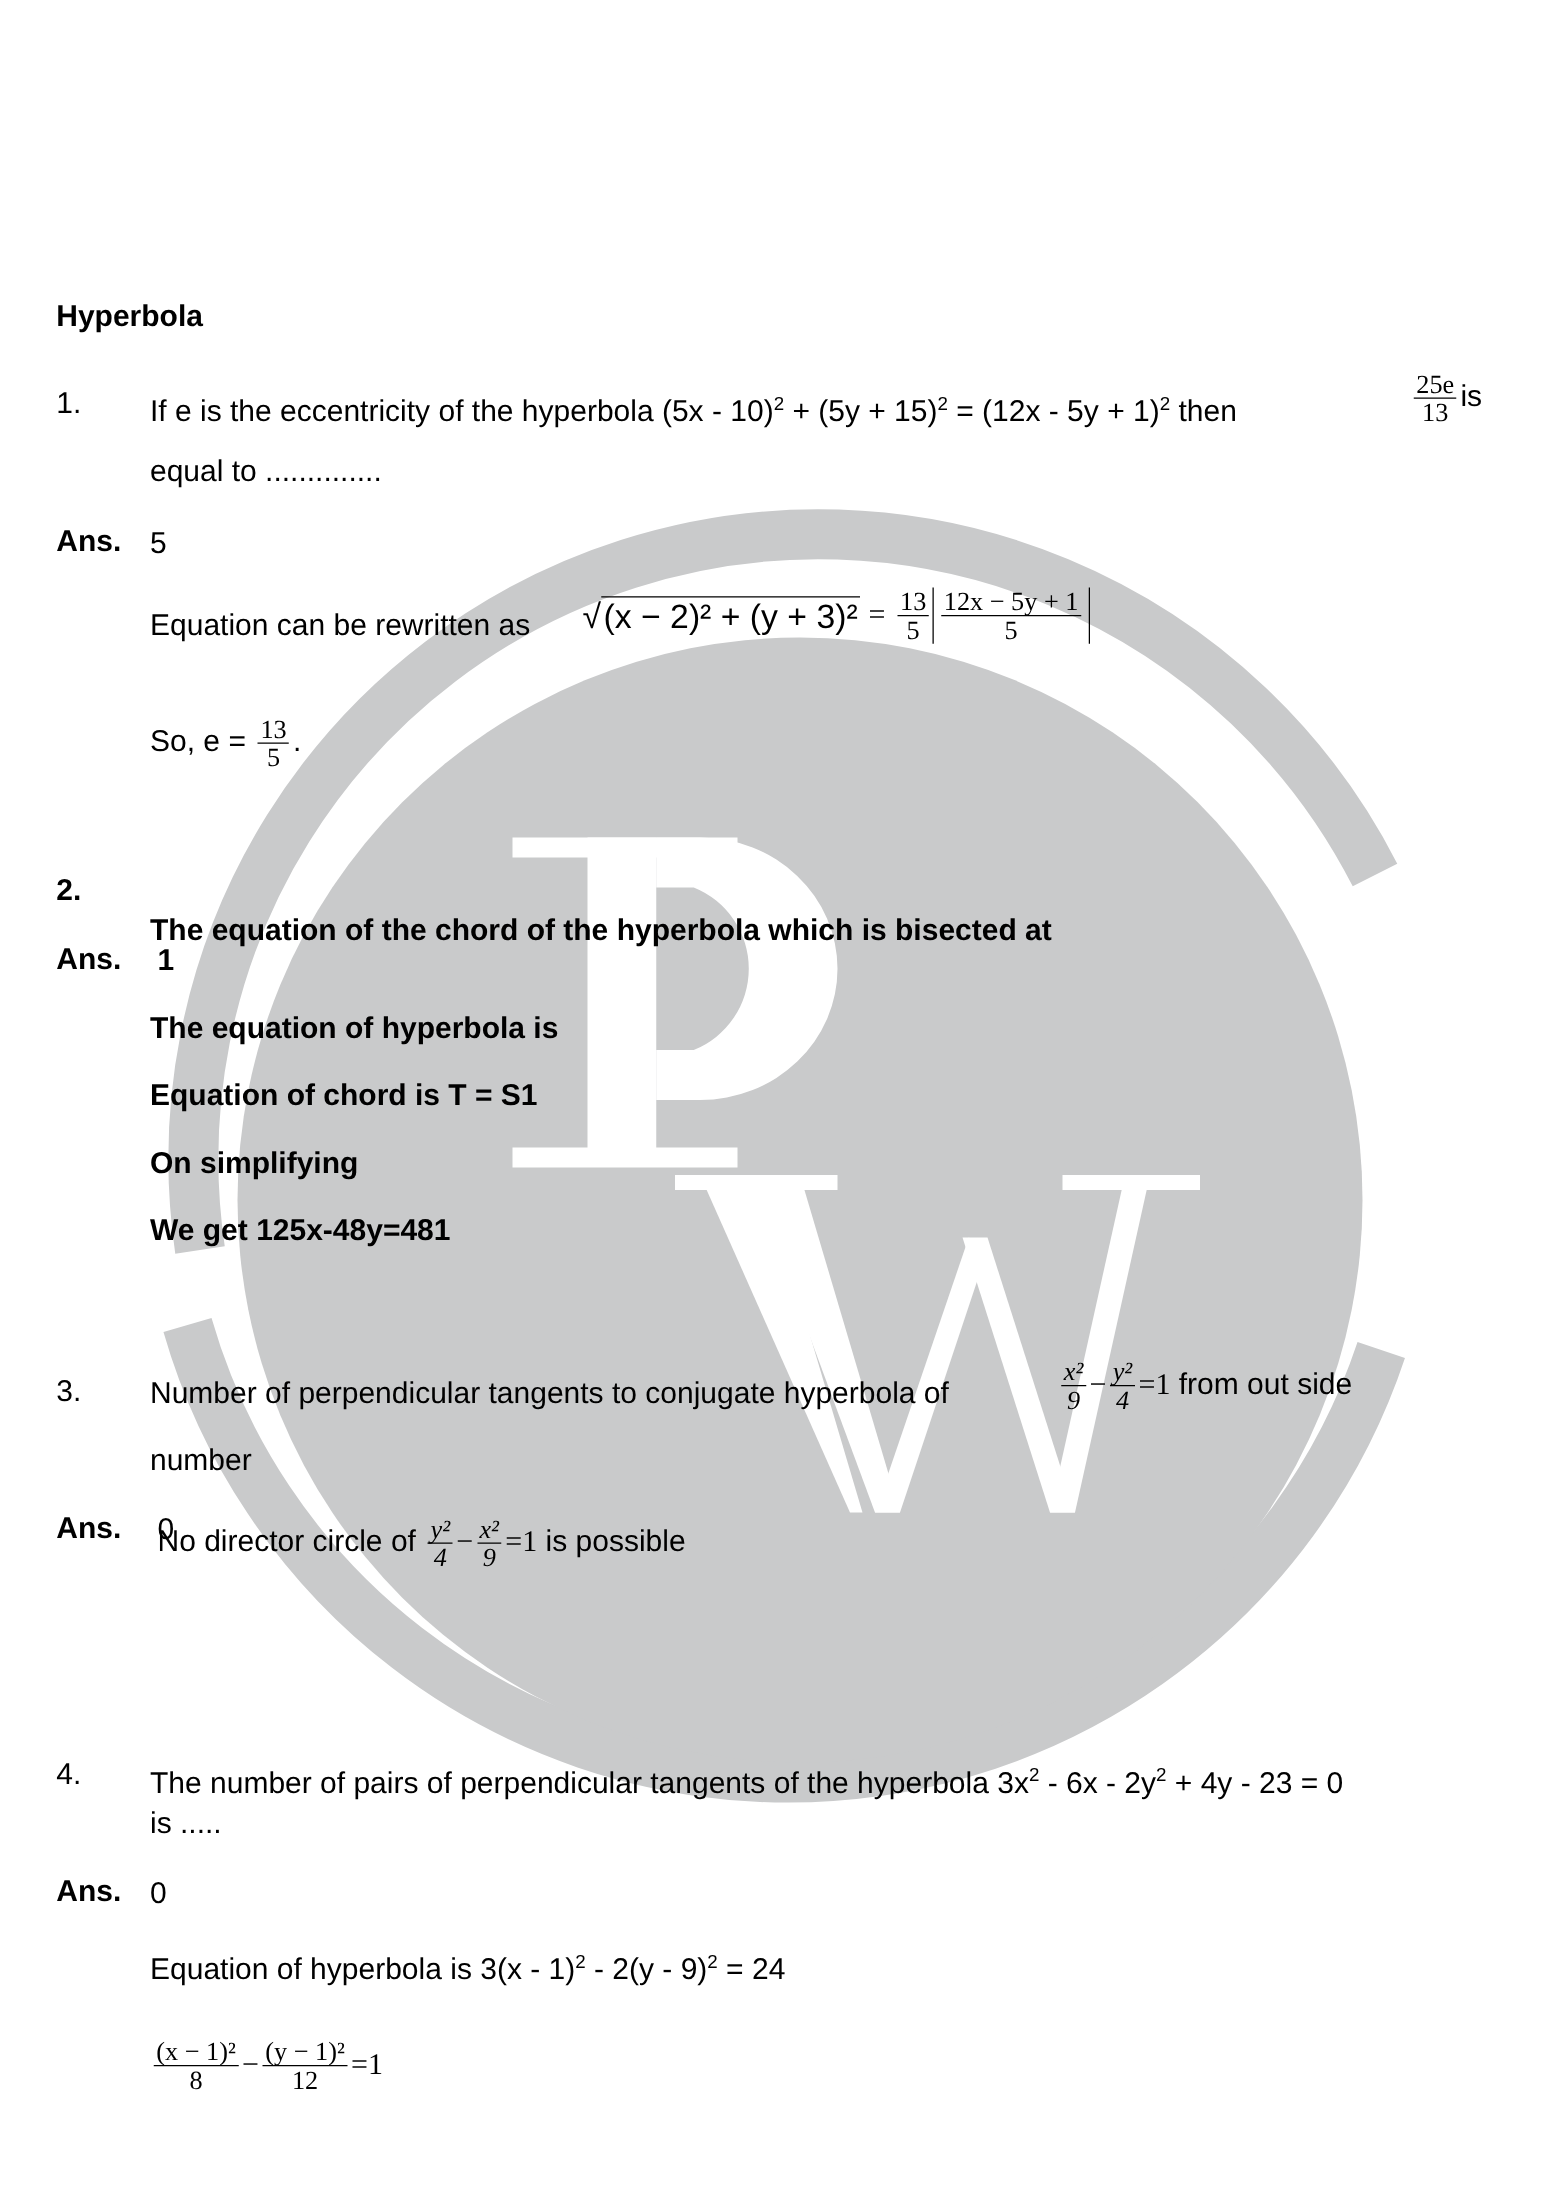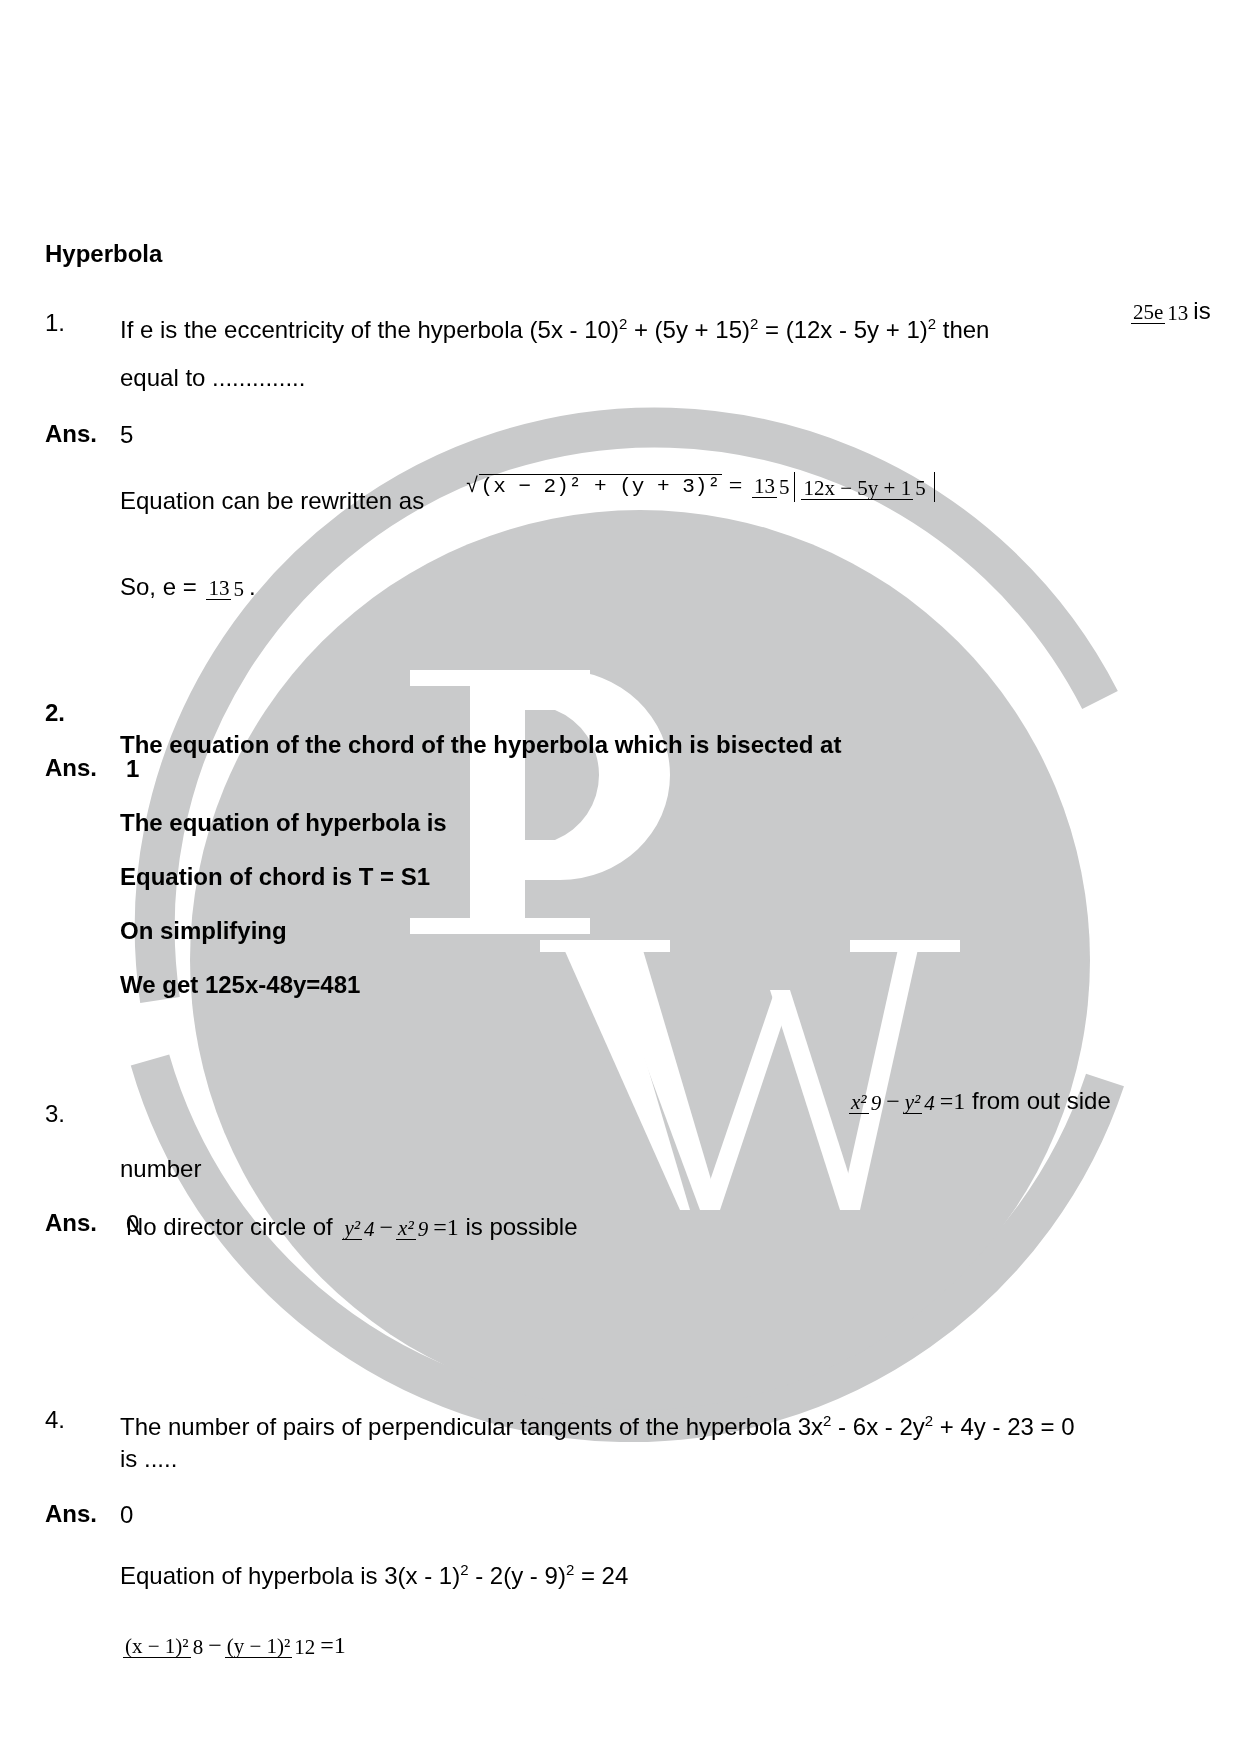--- a/index.html
+++ b/index.html
@@ -5,25 +5,25 @@
   html, body { margin: 0; padding: 0; background: #ffffff; }
   body { width: 1240px; height: 1754px; position: relative; overflow: hidden;
          font-family: "Liberation Sans", sans-serif; color: #000; }
   .watermark { position: absolute; left: 0; top: 0; width: 1240px; height: 1754px; z-index: 0; pointer-events: none; }
   .page { position: absolute; left: 0; top: 0; width: 1240px; height: 1754px; z-index: 1; }
   .row { position: absolute; font-size: 24px; line-height: 30px; white-space: nowrap; }
   .num { position: absolute; left: 45px; font-size: 24px; }
   .b { font-weight: bold; }
   .h1 { position: absolute; left: 45px; top: 240px; font-size: 24px; font-weight: bold; }
   .serif { font-family: "Liberation Serif", serif; }
-  .frac { display: inline-flex; flex-direction: row; align-items: center; vertical-align: middle;
+  .frac { display: inline-flex; flex-direction: column; align-items: center; vertical-align: middle;
           font-family: "Liberation Serif", serif; font-size: 21px; line-height: 22px; margin: 0 3px; }
   .frac .n { border-bottom: 1.5px solid #000; padding: 0 2px; }
   .frac .d { padding: 0 2px; }
-  .sqrt { display: inline-block; font-family: Liberation Mono, monospace; font-size: 21px; vertical-align: middle; }
+  .sqrt { display: inline-block; font-family: Liberation Sans, sans-serif; font-size: 27px; vertical-align: middle; }
   .sqrt .rad { border-top: 1.5px solid #000; padding: 0 2px; }
   .abs { display: inline-block; border-left: 1.5px solid #000; border-right: 1.5px solid #000; padding: 0 3px; vertical-align: middle; }
   sup { font-size: 15px; }
   .it { font-style: italic; }
 </style>
 </head>
 <body>
 
 <svg class="watermark" viewBox="0 0 1240 1754" xmlns="http://www.w3.org/2000/svg">
 
@@ -94,20 +94,23 @@
   <div class="num b" style="top:699px;">2.</div>
   <div class="row b" style="left:120px; top:699px;margin-top:31px;">The equation of the chord of the hyperbola  which is bisected at</div>
   <div class="num b" style="top:754px;">Ans.</div>
   <div class="row b" style="left:126px; top:754px;">1</div>
   <div class="row b" style="left:120px; top:808px;">The equation of hyperbola is</div>
   <div class="row b" style="left:120px; top:862px;">Equation of chord is T = S1</div>
   <div class="row b" style="left:120px; top:916px;">On simplifying</div>
   <div class="row b" style="left:120px; top:970px;text-align:center;">We get 125x-48y=481</div>
 
   <div class="num" style="top:1100px;">3.</div>
+  <div class="row" style="left:120px; top:1100px;">
+    <span>Number of perpendicular tangents to conjugate hyperbola of </span>
+  </div>
   <div class="row" style="left:846px; top:1086px;">
     <span class="frac it">
         <span class="n">x²</span>
         <span class="d">9</span>
       </span><span class="serif">−</span><span class="frac it">
         <span class="n">y²</span>
         <span class="d">4</span>
       </span><span class="serif">=1</span><span> from out side</span>
   </div>
   <div class="row" style="left:120px; top:1154px;">number</div>

